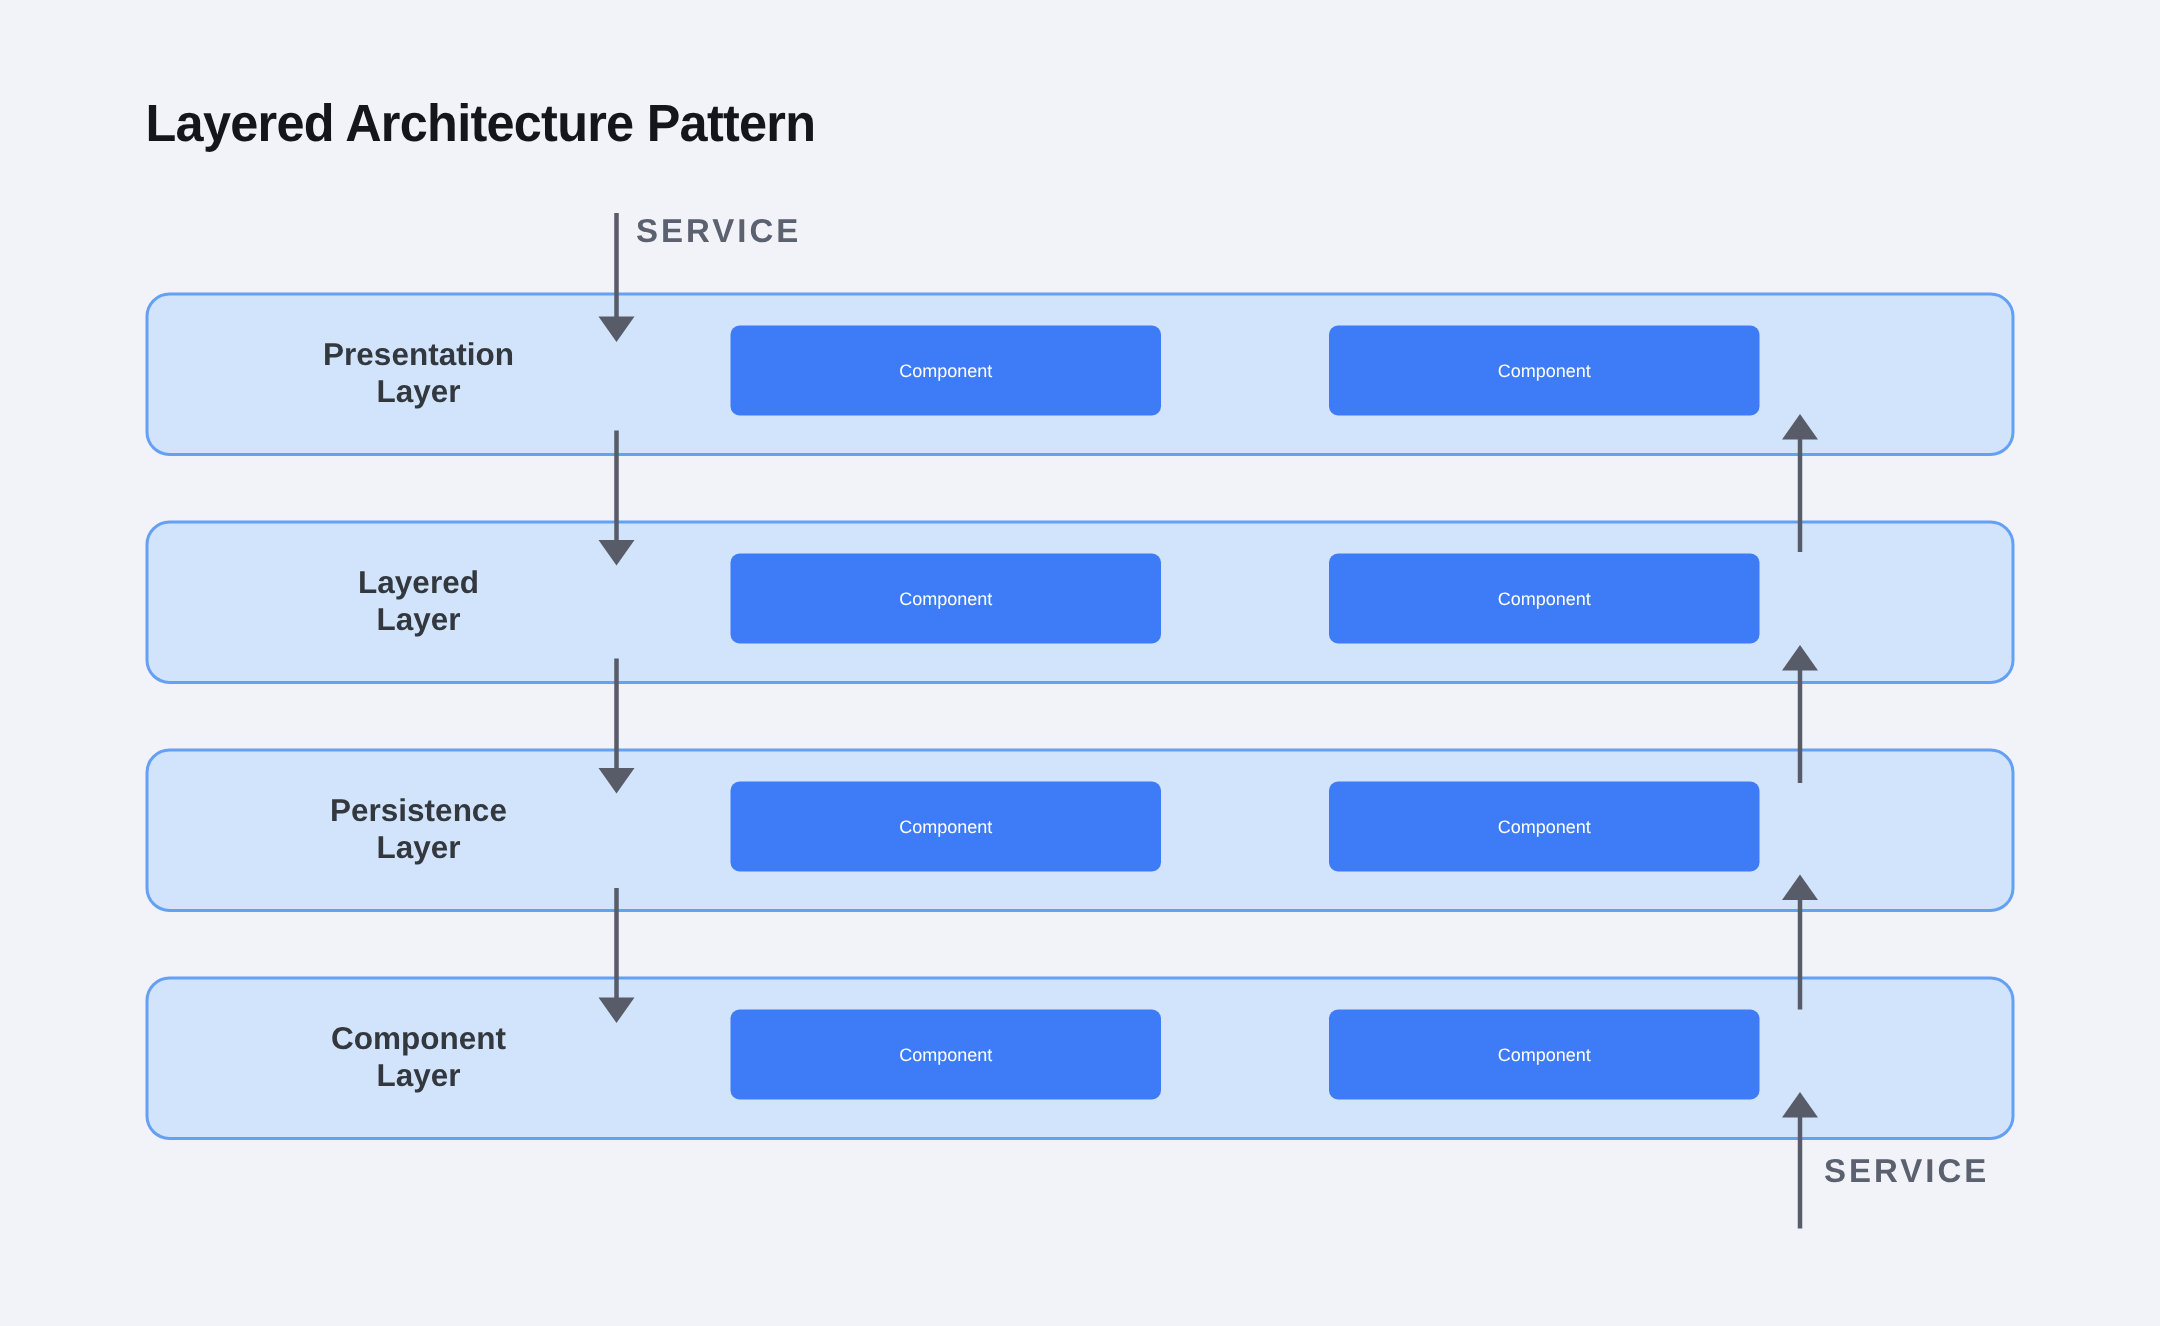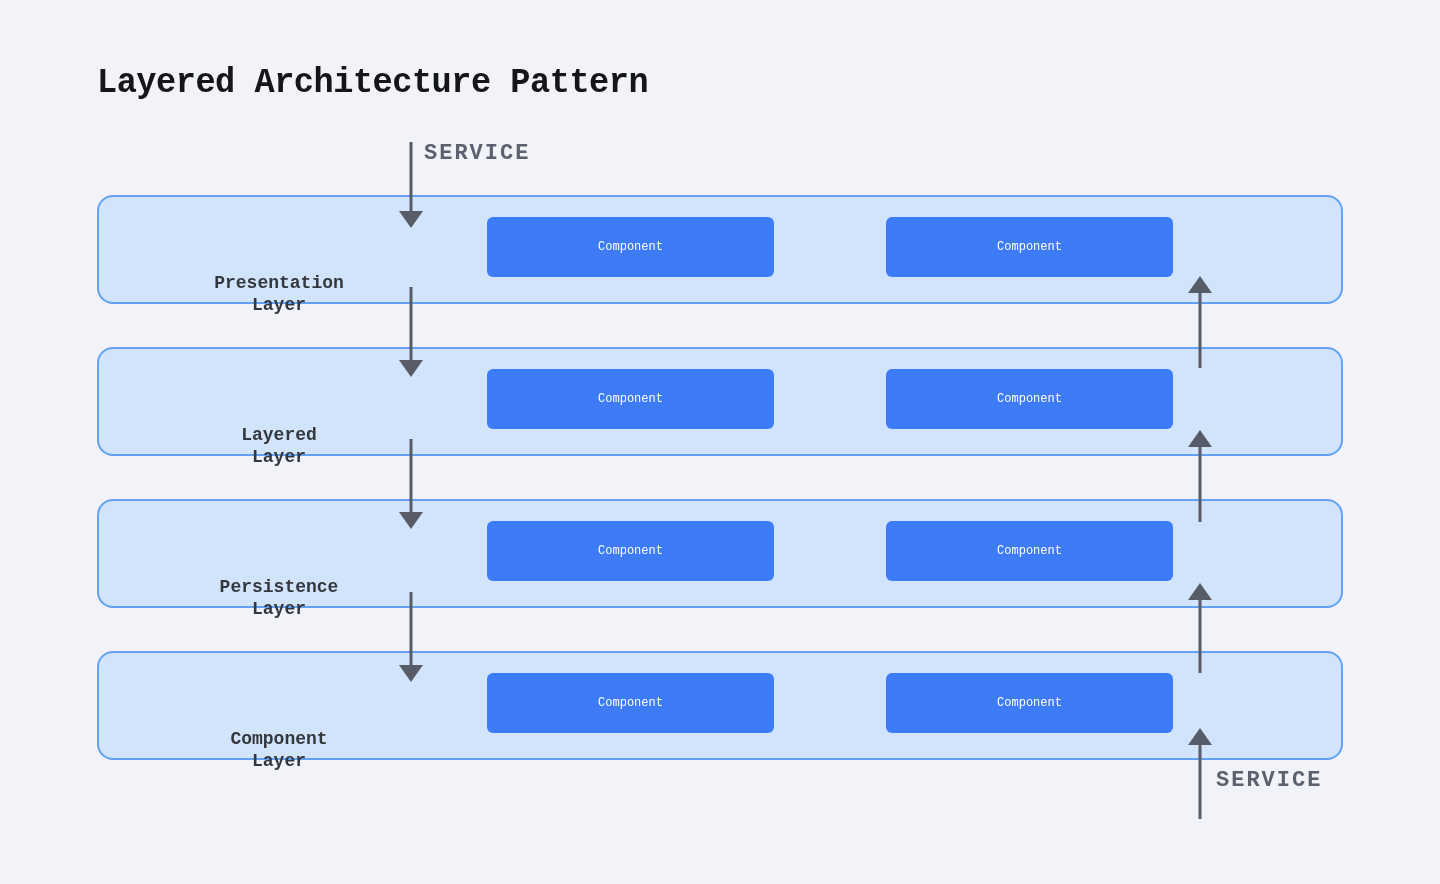--- a/index.html
+++ b/index.html
@@ -17,21 +17,20 @@
   html, body {
     width: 1440px; height: 884px;
     font-family: "Liberation Sans", sans-serif;
     background: var(--bg);
     overflow: hidden;
   }
   .canvas {
     position: relative;
     width: 1440px; height: 884px;
     background: var(--bg);
-    font-family: Liberation Mono, monospace;
   }
   .diagram-title {
     position: absolute;
     left: 97px; top: 63px;
     font-size: 35px;
     font-weight: bold;
     letter-spacing: -0.5px;
     color: var(--title-text);
     transform: scaleX(0.96);
     transform-origin: left center;
@@ -46,26 +45,25 @@
     border-radius: 16px;
   }
   .layer-label {
     position: absolute;
     left: 0; top: 0;
     width: 360px; height: 100%;
     display: flex;
     flex-direction: column;
     align-items: center;
     justify-content: center;
-    font-size: 18px;
+    font-size: 21px;
     font-weight: bold;
     line-height: 1.18;
     color: var(--layer-text);
     text-align: center;
-    margin-top: 45px;
   }
   .component {
     position: absolute;
     top: 20px;
     width: 287px;
     height: 60px;
     background: var(--component-fill);
     border-radius: 6px;
     display: flex;
     align-items: center;

